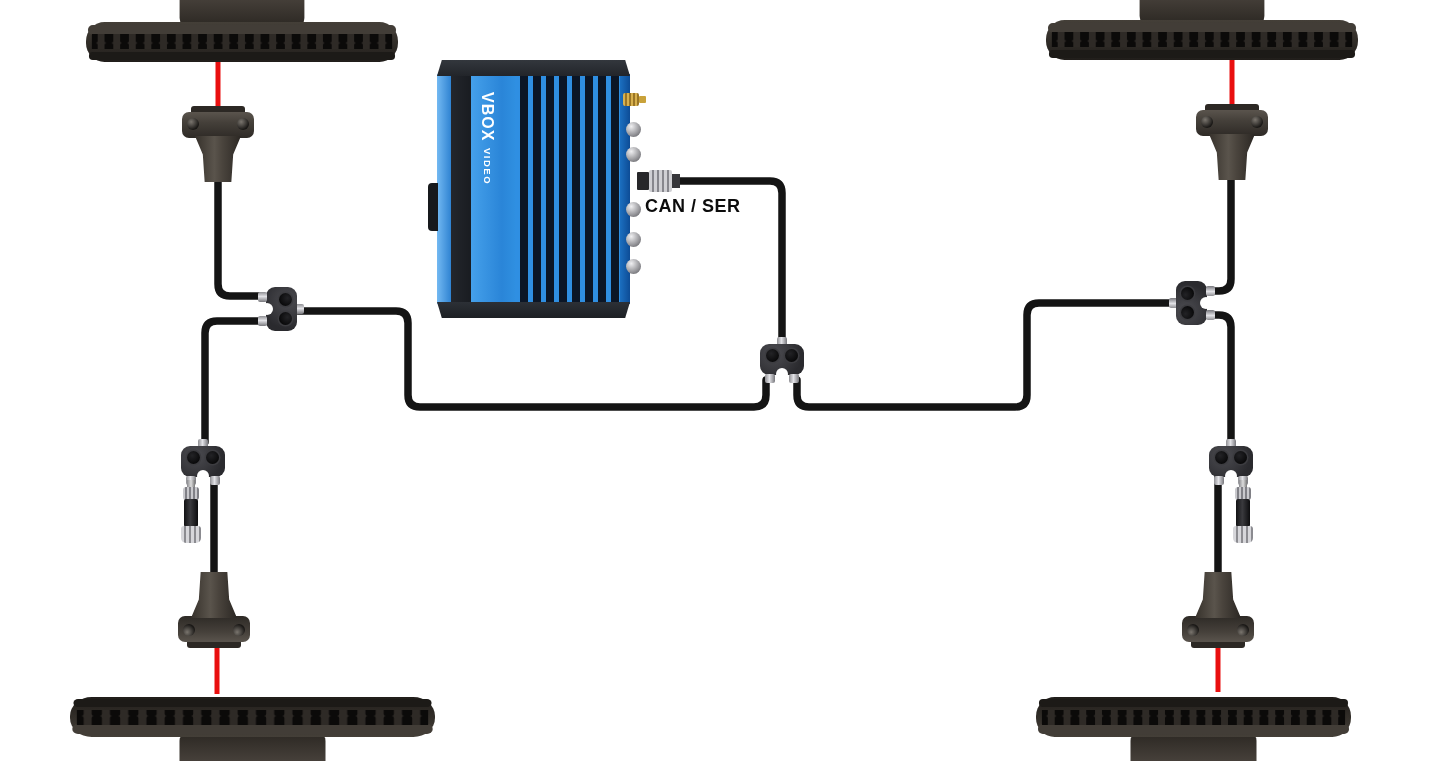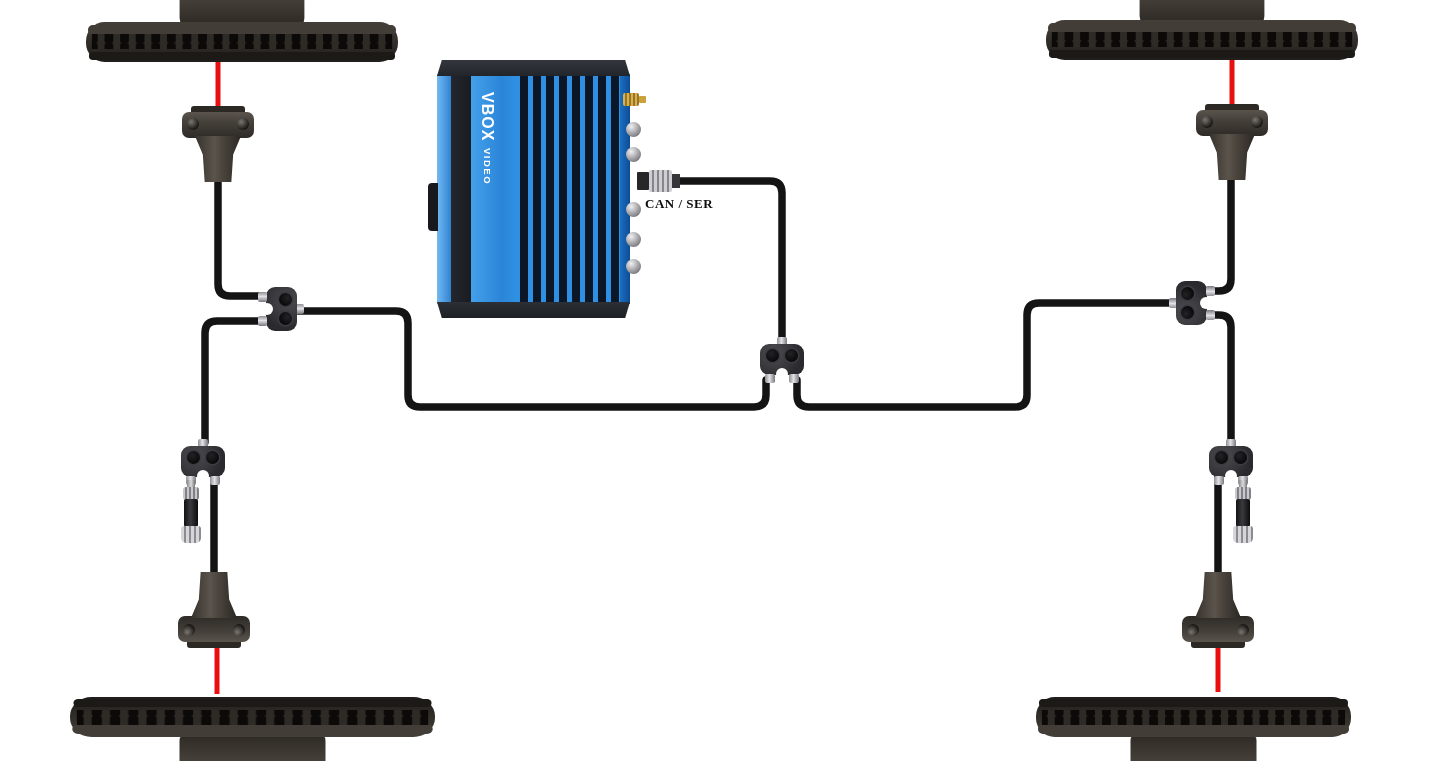--- a/index.html
+++ b/index.html
@@ -70,21 +70,21 @@
   .vb-sma{position:absolute;left:186px;top:33px;width:16px;height:13px;border-radius:2px;
     background:repeating-linear-gradient(90deg,#d8b14e 0 2px,#9a7526 2px 4px);}
   .vb-sma-tip{position:absolute;left:202px;top:36px;width:7px;height:7px;background:#c9a23a;border-radius:1px;}
   .vb-conn{position:absolute;left:189px;width:15px;height:15px;border-radius:50%;
     background:radial-gradient(circle at 35% 30%,#f0f0f2,#9c9ca0 55%,#55555a);}
   .plug-base{position:absolute;left:200px;top:112px;width:12px;height:18px;background:#27272a;border-radius:1px;}
   .plug-barrel{position:absolute;left:212px;top:110px;width:23px;height:22px;border-radius:2px;
     background:repeating-linear-gradient(90deg,#cfcfd3 0 2.5px,#86868c 2.5px 5px);}
   .plug-tip{position:absolute;left:235px;top:114px;width:8px;height:14px;background:#36363a;}
 
-  .port-label{position:absolute;left:645px;top:196px;font-size:13px;font-weight:bold;color:#0c0c0c;letter-spacing:0.5px;font-family:Liberation Serif, serif;}
+  .port-label{position:absolute;left:645px;top:196px;font-size:18px;font-weight:bold;color:#0c0c0c;letter-spacing:0.5px;}
 </style>
 </head>
 <body>
 
 <div class="stage">
 
   <svg width="0" height="0" style="position:absolute" aria-hidden="true">
     <defs>
       <linearGradient id="hubG" x1="0" y1="0" x2="0" y2="1">
         <stop offset="0" stop-color="#46403a"></stop>

